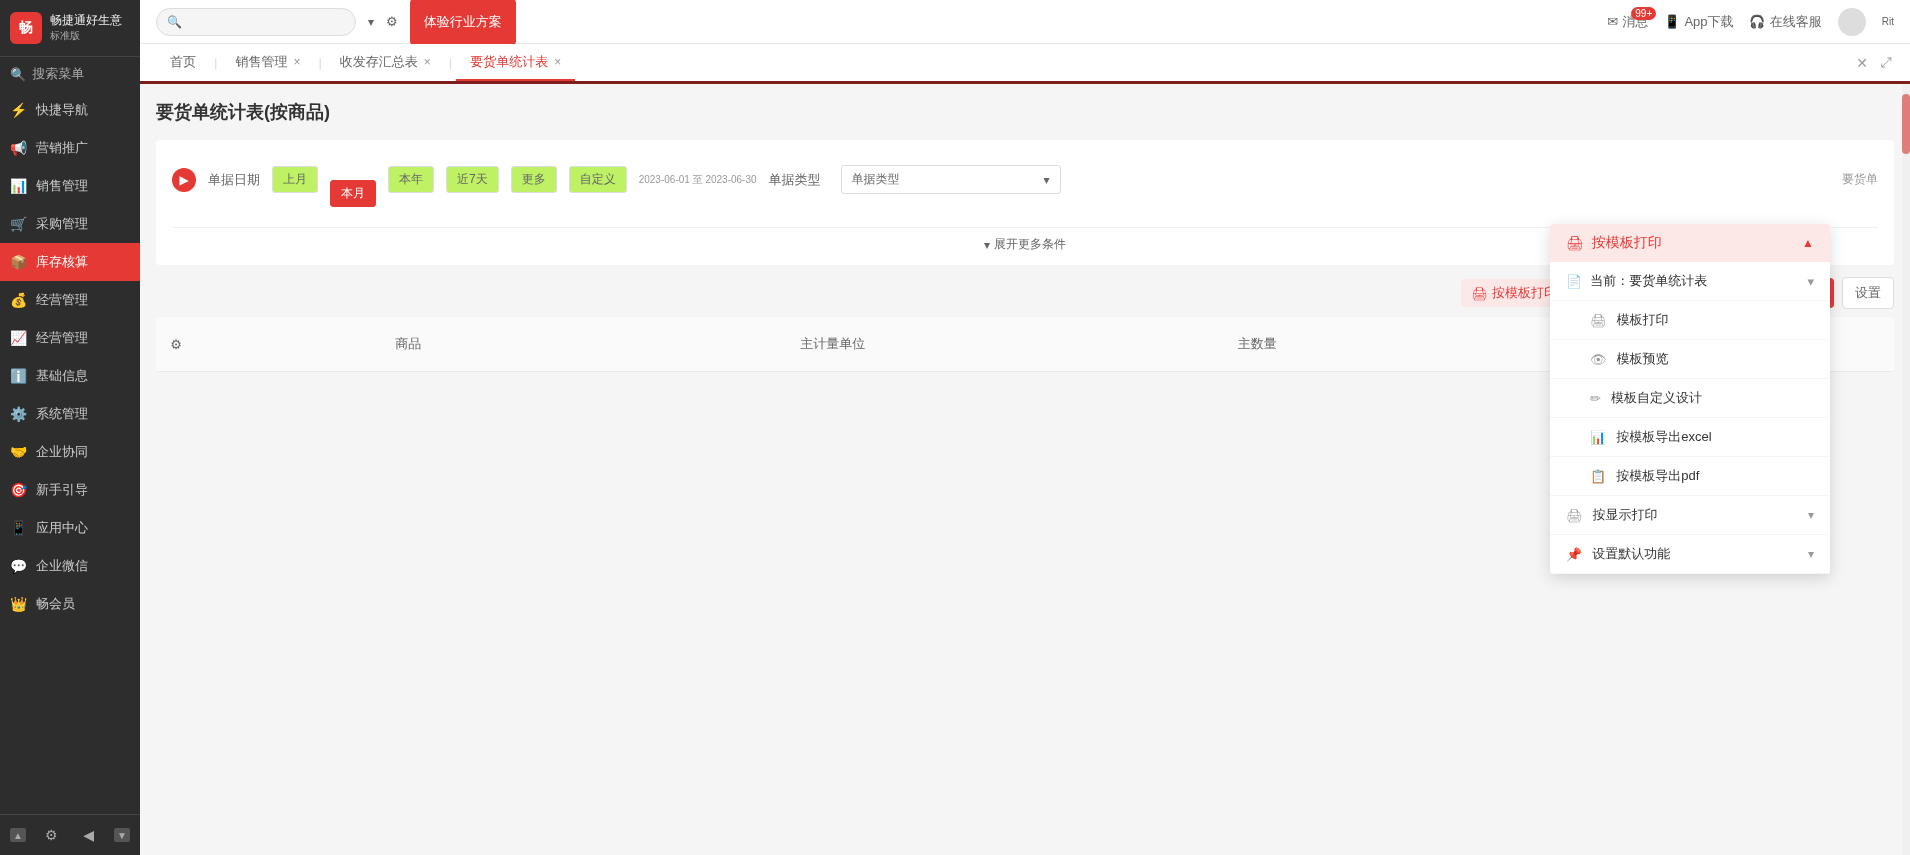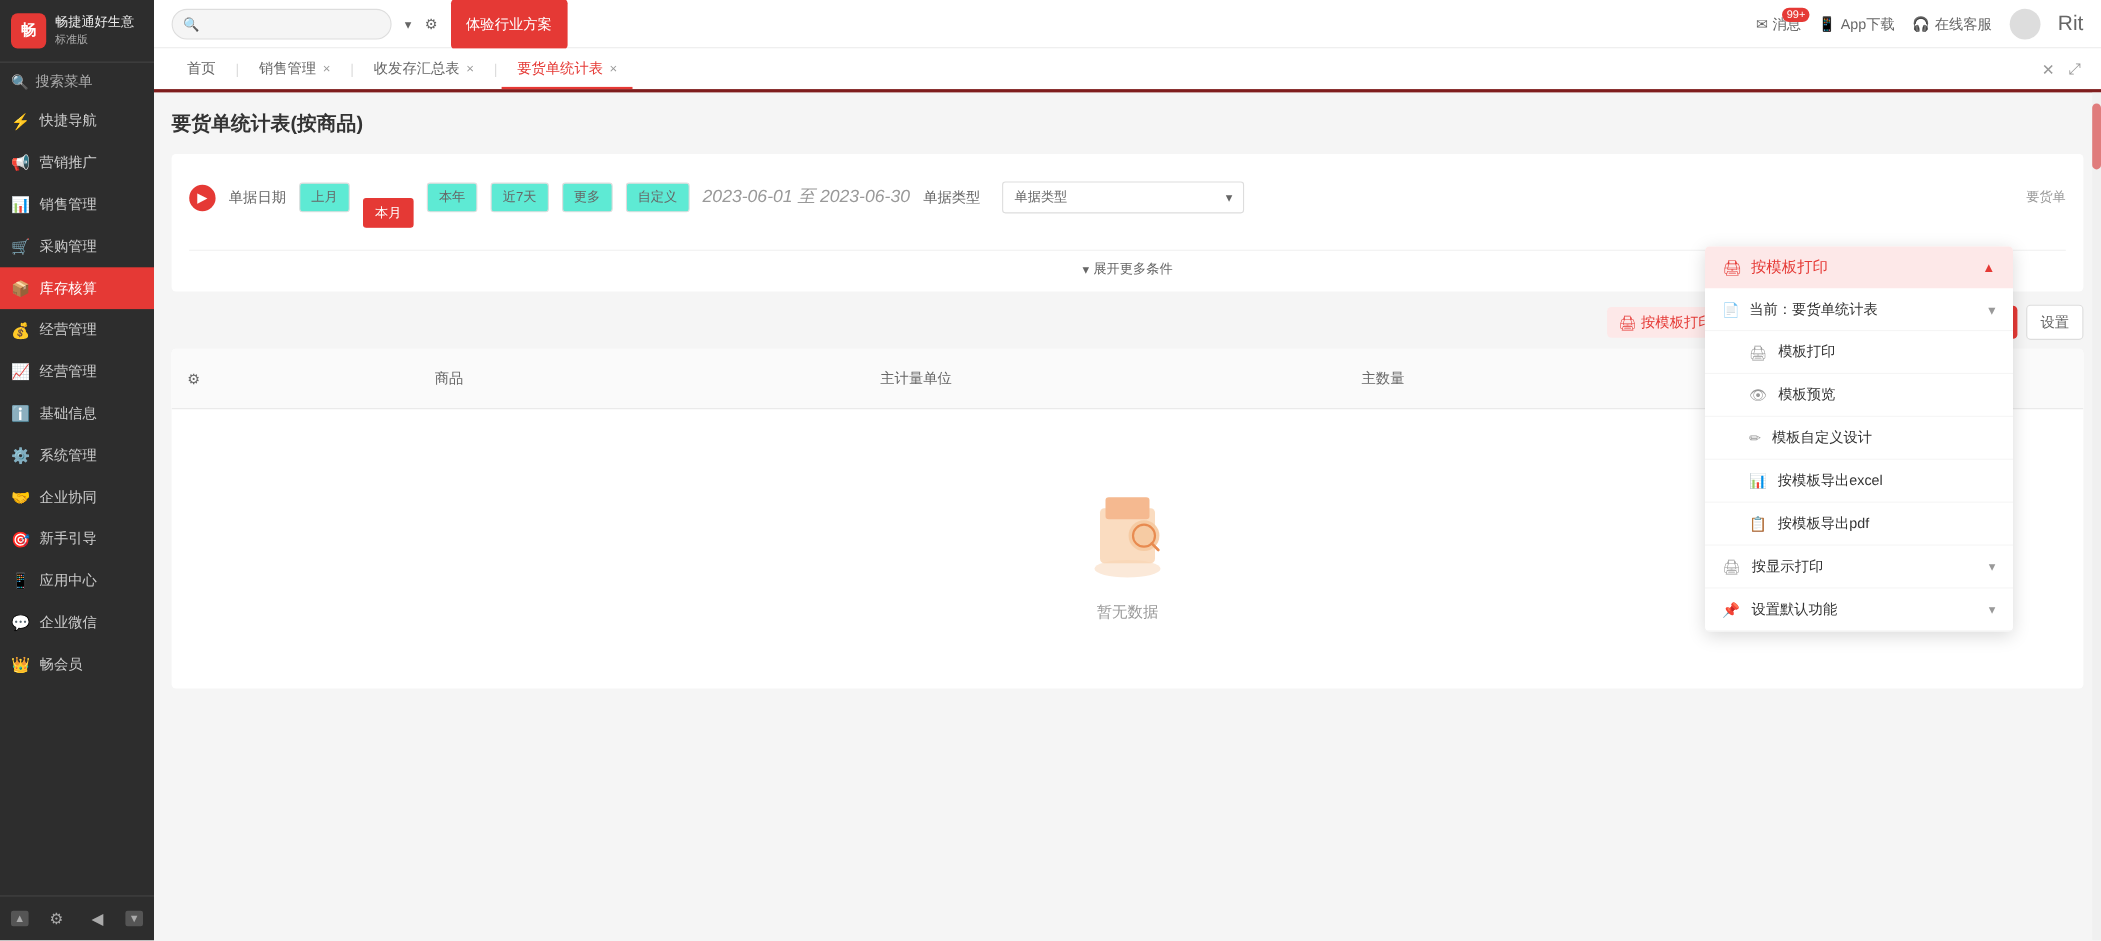--- a/index.html
+++ b/index.html
@@ -25,40 +25,40 @@
     
     .topbar { height: 44px; background: white; border-bottom: 1px solid #e8e8e8; display: flex; align-items: center; padding: 0 16px; gap: 12px; }
     .topbar-search { flex: 1; max-width: 200px; height: 28px; background: #f5f5f5; border: 1px solid #ddd; border-radius: 14px; display: flex; align-items: center; padding: 0 10px; gap: 6px; color: #999; font-size: 12px; }
     .topbar-dropdown { color: #666; cursor: pointer; font-size: 12px; }
     .topbar-gear { color: #666; cursor: pointer; }
     .topbar-btn { background: #e53935; color: white; border: none; padding: 14px 14px; border-radius: 4px; cursor: pointer; font-size: 13px; }
     .topbar-right { margin-left: auto; display: flex; align-items: center; gap: 16px; }
     .topbar-right-item { display: flex; align-items: center; gap: 4px; color: #666; cursor: pointer; font-size: 13px; position: relative; }
     .badge { background: #e53935; color: white; font-size: 10px; padding: 1px 4px; border-radius: 8px; position: absolute; top: -6px; right: -8px; }
     .topbar-avatar { width: 28px; height: 28px; background: #ddd; border-radius: 50%; }
-    .topbar-username { color: #666; font-size: 19px; text-align: center; }
+    .topbar-username { color: #666; font-size: 10px; text-align: center; }
 
     
     .tabs { height: 40px; background: white; border-bottom: 3px solid #7f1d1d; display: flex; align-items: center; padding: 0 16px; gap: 4px; }
     .tab { padding: 8px 14px; font-size: 13px; cursor: pointer; color: #666; border-bottom: 2px solid transparent; display: flex; align-items: center; gap: 6px; }
     .tab.active { color: #e53935; border-bottom: 2px solid #e53935; }
     .tab-close { font-size: 12px; color: #999; cursor: pointer; }
     .tab-separator { color: #ddd; }
 
     
     .content { flex: 1; padding: 16px; overflow: auto; position: relative; }
     .page-title { font-size: 18px; font-weight: bold; color: #333; margin-bottom: 16px; }
 
     
     .filter-bar { background: white; border-radius: 4px; padding: 12px 16px; margin-bottom: 12px; display: flex; align-items: center; gap: 12px; flex-wrap: wrap; }
     .filter-arrow { width: 24px; height: 24px; background: #e53935; color: white; border-radius: 50%; display: flex; align-items: center; justify-content: center; font-size: 12px; cursor: pointer; }
     .filter-label { font-size: 13px; color: #666; }
-    .filter-date-btn { padding: 4px 10px; border: 1px solid #ddd; border-radius: 3px; font-size: 12px; cursor: pointer; color: #666; background: #5eead4; }
+    .filter-date-btn { padding: 4px 10px; border: 1px solid #ddd; border-radius: 3px; font-size: 12px; cursor: pointer; color: #666; background: #bef264; }
     .filter-date-btn.active { background: #e53935; color: white; border-color: #e53935; margin-top: 28px; }
-    .filter-date-range { font-size: 16px; color: #999; font-style: italic; }
+    .filter-date-range { font-size: 10px; color: #999; }
     .filter-select { border: 1px solid #ddd; border-radius: 3px; padding: 5px 24px 5px 10px; font-size: 12px; color: #666; background: white; cursor: pointer; min-width: 180px; position: relative; display: flex; align-items: center; justify-content: space-between; }
     .filter-type-container { display: flex; align-items: center; gap: 20px; flex: 1; }
     .filter-expand { display: flex; align-items: center; gap: 4px; color: #666; font-size: 12px; cursor: pointer; margin-top: 8px; width: 100%; justify-content: center; border-top: 1px solid #f0f0f0; padding-top: 8px; }
 
     
     .table-container { background: white; border-radius: 4px; overflow: hidden; }
     .table-header { display: flex; align-items: center; background: #fafafa; border-bottom: 1px solid #e8e8e8; padding: 10px 0; }
     .table-header-cell { padding: 8px 12px; font-size: 13px; color: #666; flex: 1; text-align: center; }
     .table-header-cell.gear { flex: 0 0 40px; }
     .empty-state { display: flex; flex-direction: column; align-items: center; justify-content: center; padding: 60px 0; }
@@ -283,33 +283,20 @@
     </div>
 
     <div class="table-container">
       <div class="table-header">
         <div class="table-header-cell gear">⚙</div>
         <div class="table-header-cell">商品</div>
         <div class="table-header-cell">主计量单位</div>
         <div class="table-header-cell">主数量</div>
         <div class="table-header-cell">零售金额</div>
       </div>
-      <div class="empty-state">
-        <div class="empty-icon">
-          <svg width="100" height="100" viewBox="0 0 100 100">
-            <ellipse cx="50" cy="85" rx="30" ry="8" fill="#f5c9a0" opacity="0.4"></ellipse>
-            <rect x="25" y="30" width="50" height="50" rx="4" fill="#f9d3b0" opacity="0.8"></rect>
-            <rect x="30" y="20" width="40" height="20" rx="3" fill="#f5b990"></rect>
-            <circle cx="65" cy="55" r="14" fill="#f5c9a0" opacity="0.9"></circle>
-            <circle cx="65" cy="55" r="10" fill="none" stroke="#e88b50" stroke-width="2"></circle>
-            <line x1="72" y1="62" x2="78" y2="68" stroke="#e88b50" stroke-width="2.5" stroke-linecap="round"></line>
-          </svg>
-        </div>
-        <span class="empty-text">暂无数据</span>
-      </div>
     </div>
 
     <div class="dropdown-menu">
       <div class="dropdown-header">
         <div class="dropdown-header-title">
           <span>🖨</span>
           <span>按模板打印</span>
         </div>
         <span class="dropdown-header-arrow">▲</span>
       </div>

